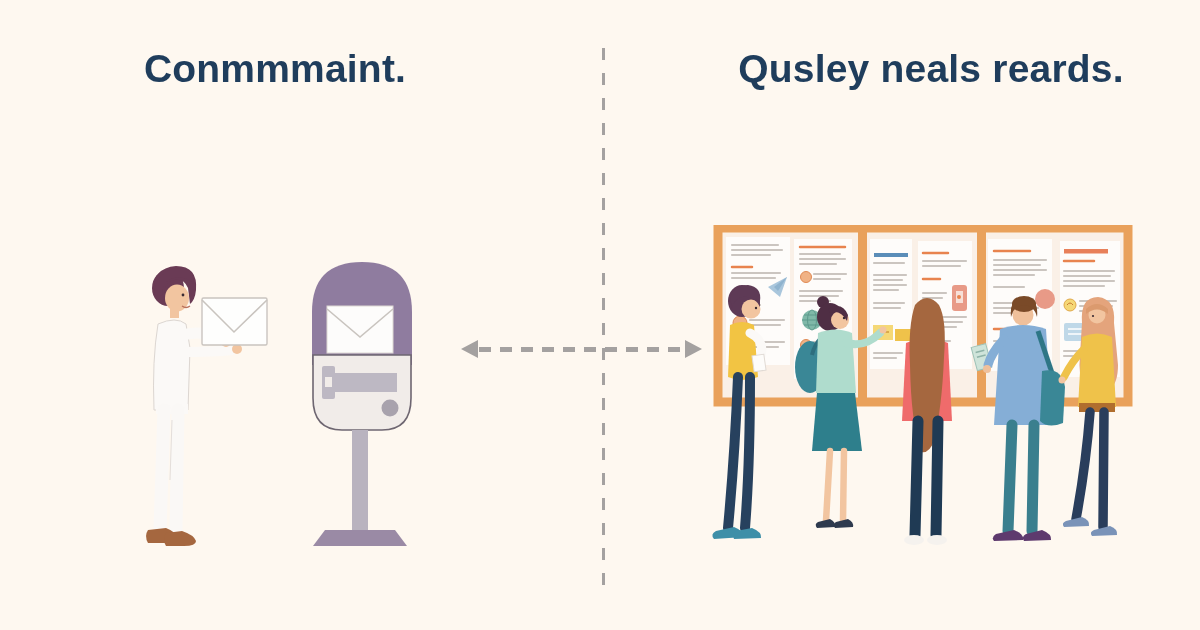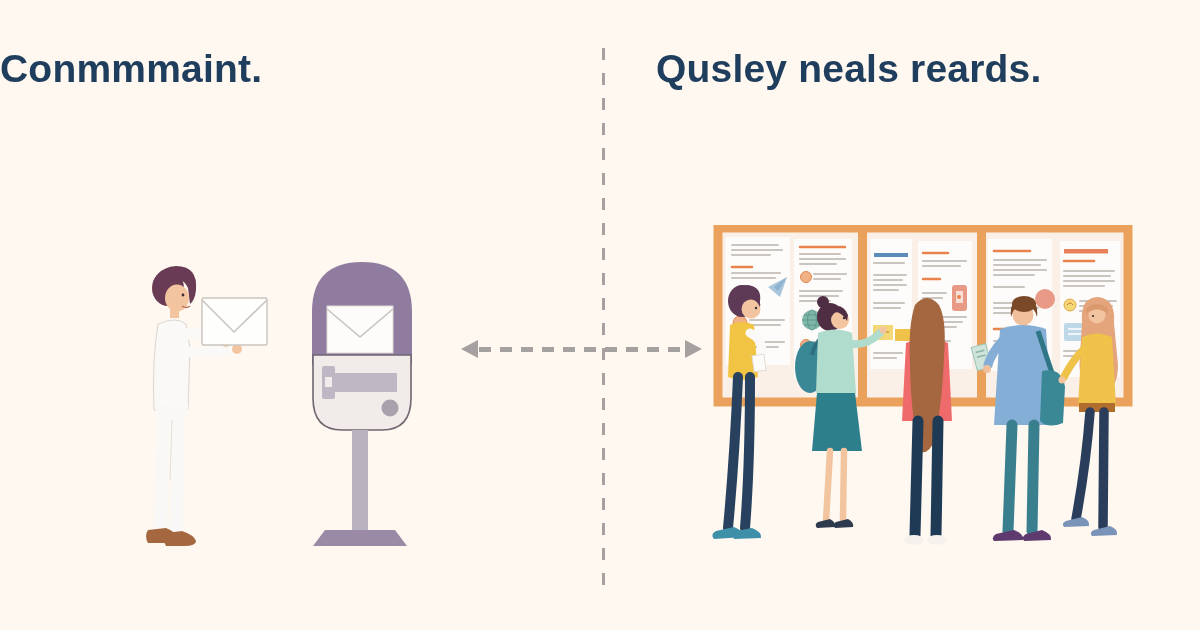--- a/index.html
+++ b/index.html
@@ -4,21 +4,21 @@
 <style>
   html,body{margin:0;padding:0;}
   .canvas{
     position:relative;width:1200px;height:630px;overflow:hidden;
     background:var(--bg,#FEF8F0);
     font-family:"Liberation Sans",sans-serif;
   }
   .title{
     position:absolute;top:47px;margin:0;
     font-size:39px;font-weight:bold;letter-spacing:.2px;
-    color:var(--title,#1F3D5C);
+    color:var(--title,#1F3D5C);text-align:center;
   }
   .title-left{left:0;width:550px;}
   .title-right{left:656px;width:550px;}
   .divider{
     position:absolute;left:602px;top:48px;width:3px;height:544px;
     background:repeating-linear-gradient(180deg,var(--line-gray,#A4A1A0) 0 12px,transparent 12px 25px);
   }
   .arrow-line{
     position:absolute;left:479px;top:347px;width:206px;height:5px;
     background:repeating-linear-gradient(90deg,var(--line-gray,#A4A1A0) 0 12px,transparent 12px 21px);

